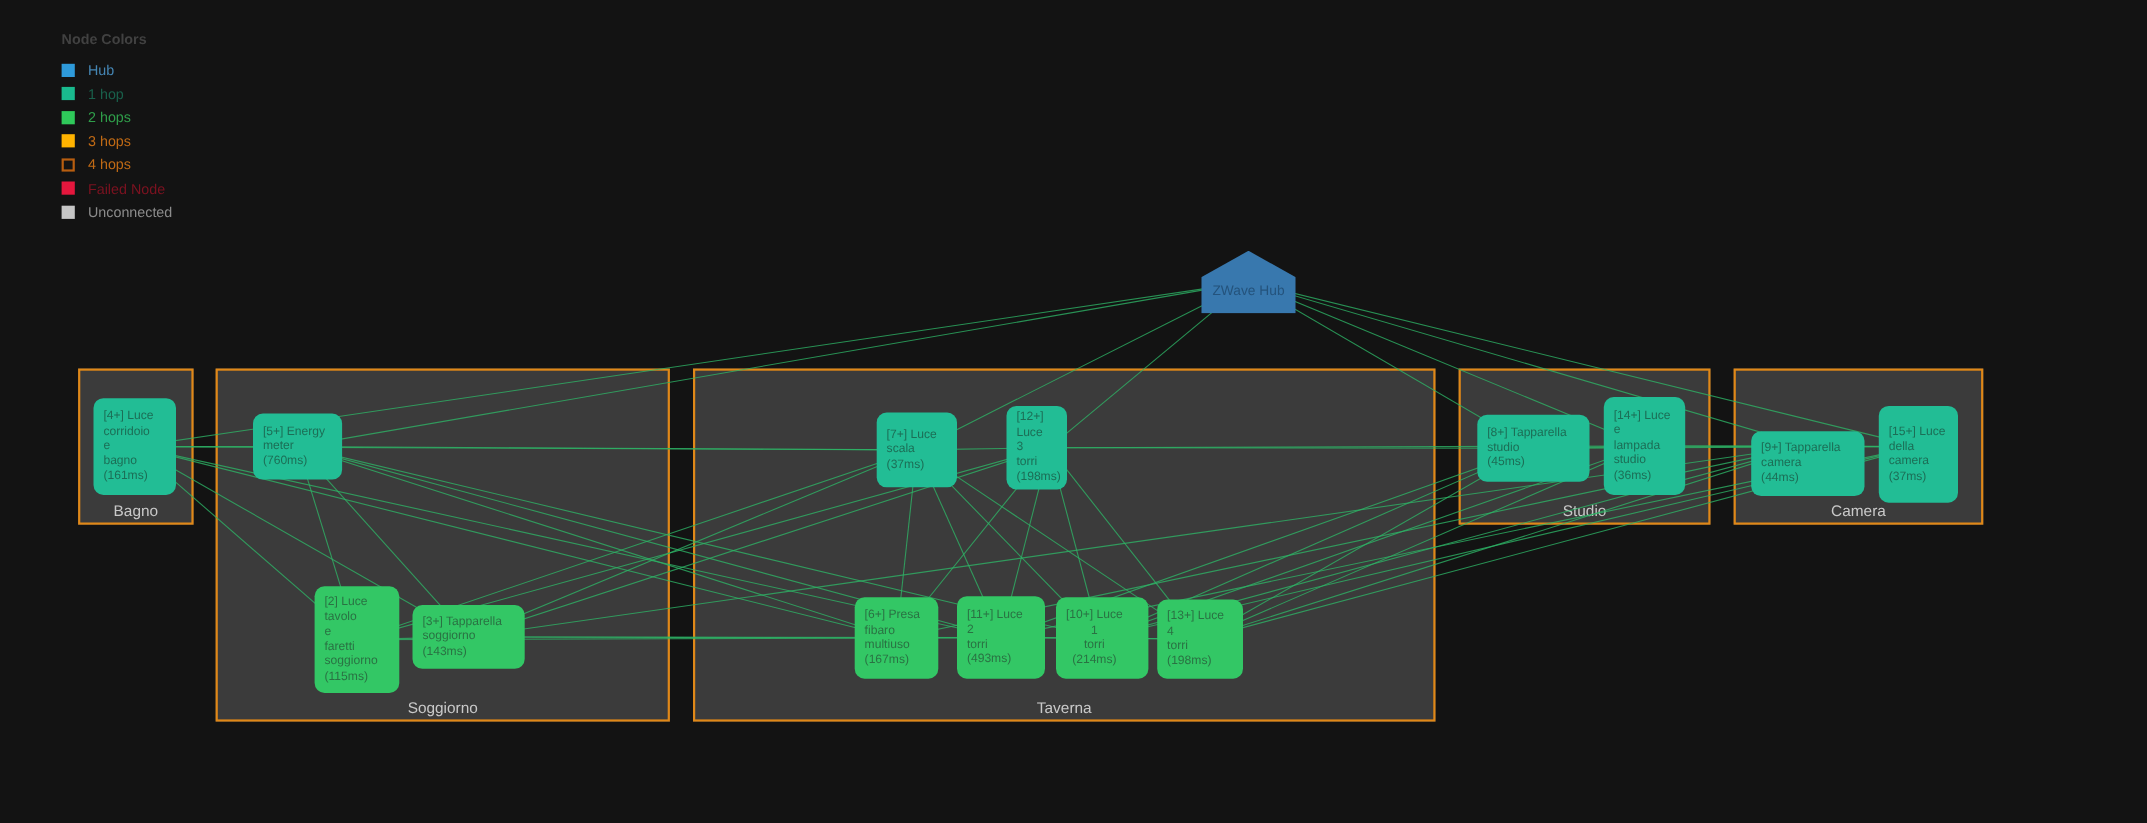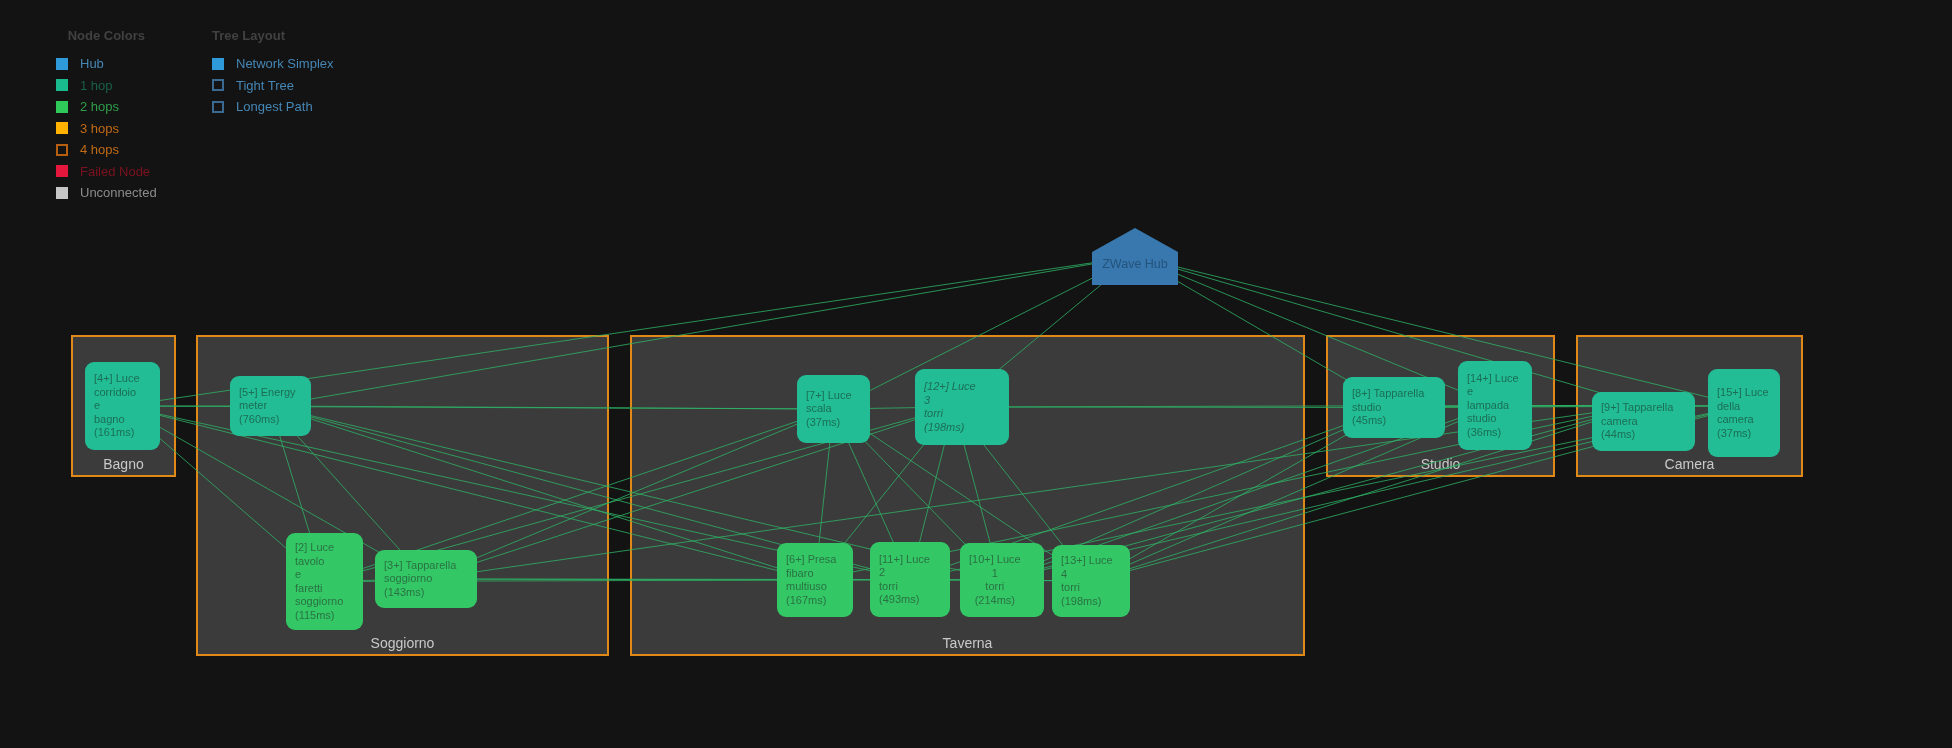--- a/index.html
+++ b/index.html
@@ -8,21 +8,21 @@
     --hub-fill:#3878ae; --hub-text:#24537c; --edge:#2eb566; --legend-header:#414141;
   }
   html,body{margin:0;padding:0;}
   body{
     width:1952px;height:748px;background:var(--bg);overflow:hidden;position:relative;
     font-family:"Liberation Sans", sans-serif;
   }
   
   .legend{position:absolute;left:0;top:0;width:100%;height:220px;z-index:5;}
   .legend-col{position:absolute;top:28px;}
-  .legend-col:nth-child(1){left:56px;text-align:center;}
+  .legend-col:nth-child(1){left:56px;}
   .legend-col:nth-child(2){left:212px;}
   .legend-col:nth-child(3){left:371px;}
   .legend-header{color:var(--legend-header);font-size:13px;font-weight:bold;margin-bottom:10px;}
   .legend-row{display:flex;align-items:center;height:21.5px;}
   .swatch{width:12px;height:12px;margin-right:12px;box-sizing:border-box;flex:0 0 auto;}
   .swatch.outline{border:2px solid;background:transparent;}
   .legend-label{font-size:13px;white-space:nowrap;}
   
   .graph{position:absolute;left:0;top:0;width:1952px;height:748px;}
   .group{position:absolute;background:var(--group-fill);border:2px solid var(--group-border);
@@ -67,35 +67,20 @@
         <span class="swatch outline" style="border-color: rgb(184, 94, 16);"></span>
         <span class="legend-label" style="color: rgb(192, 106, 21);">4 hops</span>
       </div>
       <div class="legend-row">
         <span class="swatch filled" style="background: rgb(229, 23, 61);"></span>
         <span class="legend-label" style="color: rgb(124, 18, 32);">Failed Node</span>
       </div>
       <div class="legend-row">
         <span class="swatch filled" style="background: rgb(198, 198, 198);"></span>
         <span class="legend-label" style="color: rgb(140, 140, 140);">Unconnected</span>
-      </div>
-    </div>
-    <div class="legend-col">
-      <div class="legend-header">Tree Layout</div>
-      <div class="legend-row">
-        <span class="swatch filled" style="background: rgb(46, 154, 218);"></span>
-        <span class="legend-label" style="color: rgb(69, 134, 180);">Network Simplex</span>
-      </div>
-      <div class="legend-row">
-        <span class="swatch outline" style="border-color: rgb(58, 106, 146);"></span>
-        <span class="legend-label" style="color: rgb(69, 134, 180);">Tight Tree</span>
-      </div>
-      <div class="legend-row">
-        <span class="swatch outline" style="border-color: rgb(58, 106, 146);"></span>
-        <span class="legend-label" style="color: rgb(69, 134, 180);">Longest Path</span>
       </div>
     </div>
   </div>
 <div class="graph">
     <div class="group" style="left: 71px; top: 335px; width: 105px; height: 142px;">
       <div class="group-label">Bagno</div>
     </div>
     <div class="group" style="left: 196px; top: 335px; width: 413px; height: 321px;">
       <div class="group-label">Soggiorno</div>
     </div>
@@ -185,21 +170,21 @@
 e
 faretti
 soggiorno
 (115ms)</div>
     <div class="node hop2" style="left: 375px; top: 550px; width: 102px; height: 58px;">[3+] Tapparella
 soggiorno
 (143ms)</div>
     <div class="node hop1" style="left: 797px; top: 375px; width: 73px; height: 68px;">[7+] Luce
 scala
 (37ms)</div>
-    <div class="node hop1" style="left: 915px; top: 369px; width: 94px; height: 76px; font-style: italic;">[12+] Luce
+    <div class="node hop1" style="left: 915px; top: 369px; width: 55px; height: 76px;">[12+] Luce
 3
 torri
 (198ms)</div>
     <div class="node hop2" style="left: 777px; top: 543px; width: 76px; height: 74px;">[6+] Presa
 fibaro
 multiuso
 (167ms)</div>
     <div class="node hop2" style="left: 870px; top: 542px; width: 80px; height: 75px;">[11+] Luce
 2
 torri

